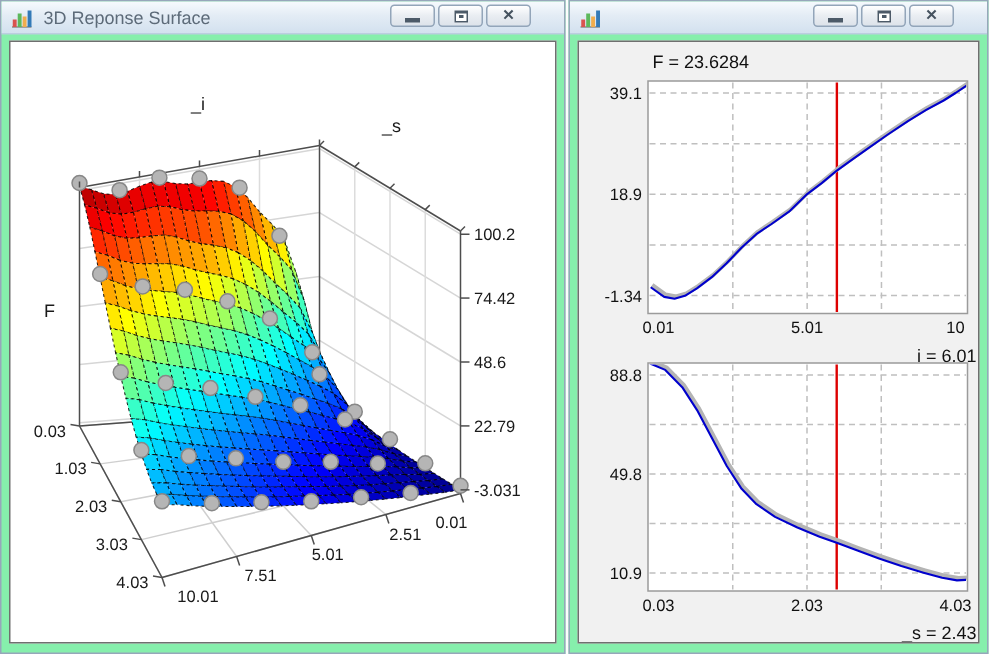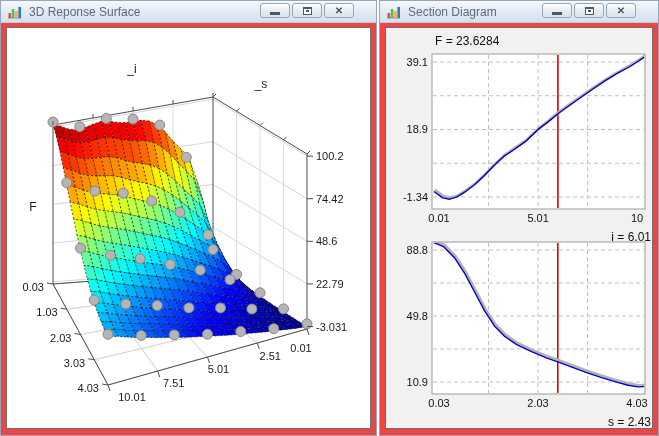--- a/index.html
+++ b/index.html
@@ -1,18 +1,18 @@
 <!DOCTYPE html>
 <html><head>
 <meta charset="utf-8">
 <style>
   html,body{margin:0;padding:0;background:#fff;}
   body{width:659px;height:436px;overflow:hidden;font-family:"Liberation Sans",sans-serif;}
   #stage{position:relative;width:659px;height:436px;background:#fdfdfd;}
-  .mdi-window{position:absolute;top:0;height:436px;background:#ef4444;border:1px solid #96a7ba;box-sizing:border-box;}
+  .mdi-window{position:absolute;top:0;height:436px;background:#86efac;border:1px solid #96a7ba;box-sizing:border-box;}
   #win-left{left:0;width:377px;}
   #win-right{left:379px;width:280px;}
   .titlebar{position:relative;height:21px;background:linear-gradient(#f6fafd, #e3ecf5 45%, #d3e1ef);border-bottom:1px solid #bccde0;display:flex;align-items:center;}
   .title-icon{width:15px;height:14px;margin-left:6px;margin-right:7px;flex:0 0 auto;}
   .title-text{font-size:12px;color:#5d6b79;white-space:nowrap;overflow:hidden;}
   .win-buttons{position:absolute;right:22px;top:2px;display:flex;gap:2px;}
   .win-btn{width:30px;height:15px;border:1px solid #93a5b9;border-radius:3px;background:linear-gradient(#ffffff,#e9edf2 50%,#dde3ea);display:flex;align-items:center;justify-content:center;box-sizing:border-box;cursor:default;}
   .glyph-min{width:10px;height:3px;background:#4c5a68;margin-top:5px;}
   .glyph-max{width:9px;height:8px;border:1px solid #4c5a68;border-top:2px solid #4c5a68;background:#fff;box-sizing:border-box;display:flex;align-items:center;justify-content:center;}
   .glyph-max i{display:block;width:3px;height:2px;background:#4c5a68;}
@@ -492,21 +492,20 @@
 
   <div class="mdi-window" id="win-right">
     <div class="titlebar">
       <svg class="title-icon" viewBox="0 0 15 14">
         <line x1="1" y1="13" x2="14" y2="13" stroke="#8a8a8a" stroke-width="1"></line>
         <rect x="1.5" y="8" width="2.6" height="5" fill="#d9534f"></rect>
         <rect x="4.8" y="4" width="2.6" height="9" fill="#5cb85c"></rect>
         <rect x="8.1" y="6" width="2.6" height="7" fill="#f0ad4e"></rect>
         <rect x="11.4" y="2" width="2.6" height="11" fill="#337ab7"></rect>
       </svg>
-      <span class="title-text">Section Diagram</span>
       <div class="win-buttons">
         <div class="win-btn">
             <span class="glyph-min"></span>
           </div>
         <div class="win-btn">
             <span class="glyph-max">
               <i></i>
             </span>
           </div>
         <div class="win-btn">

